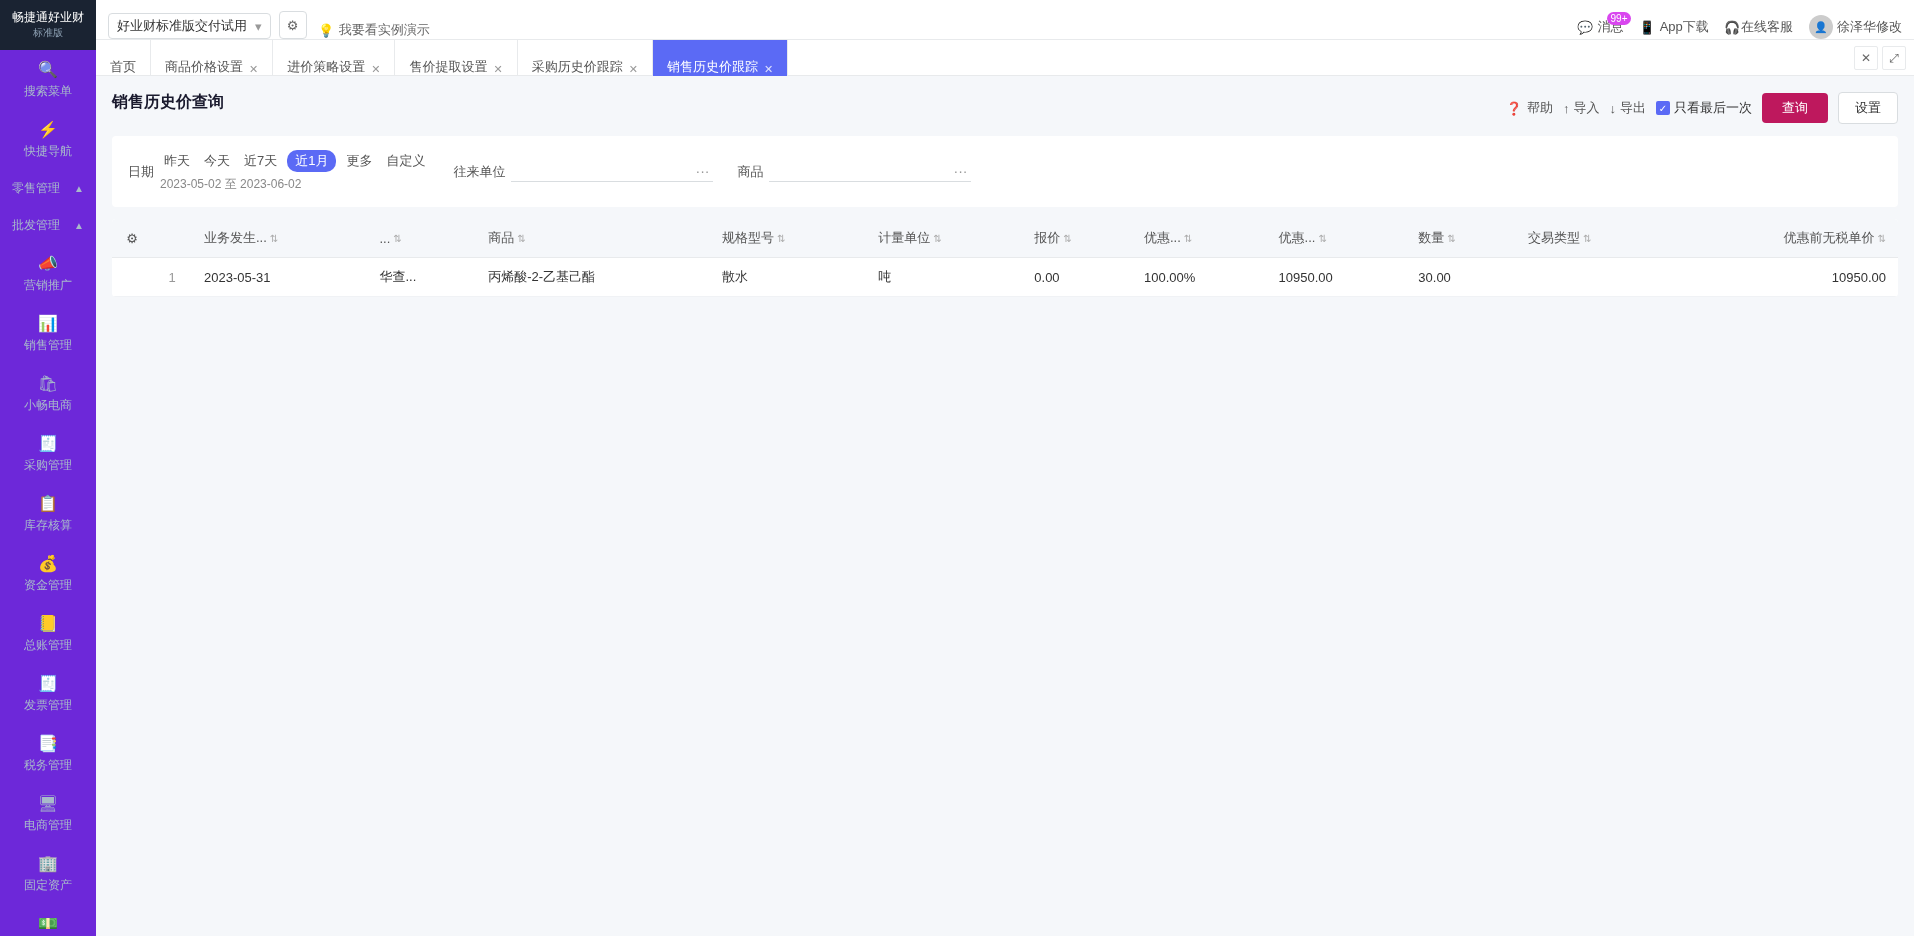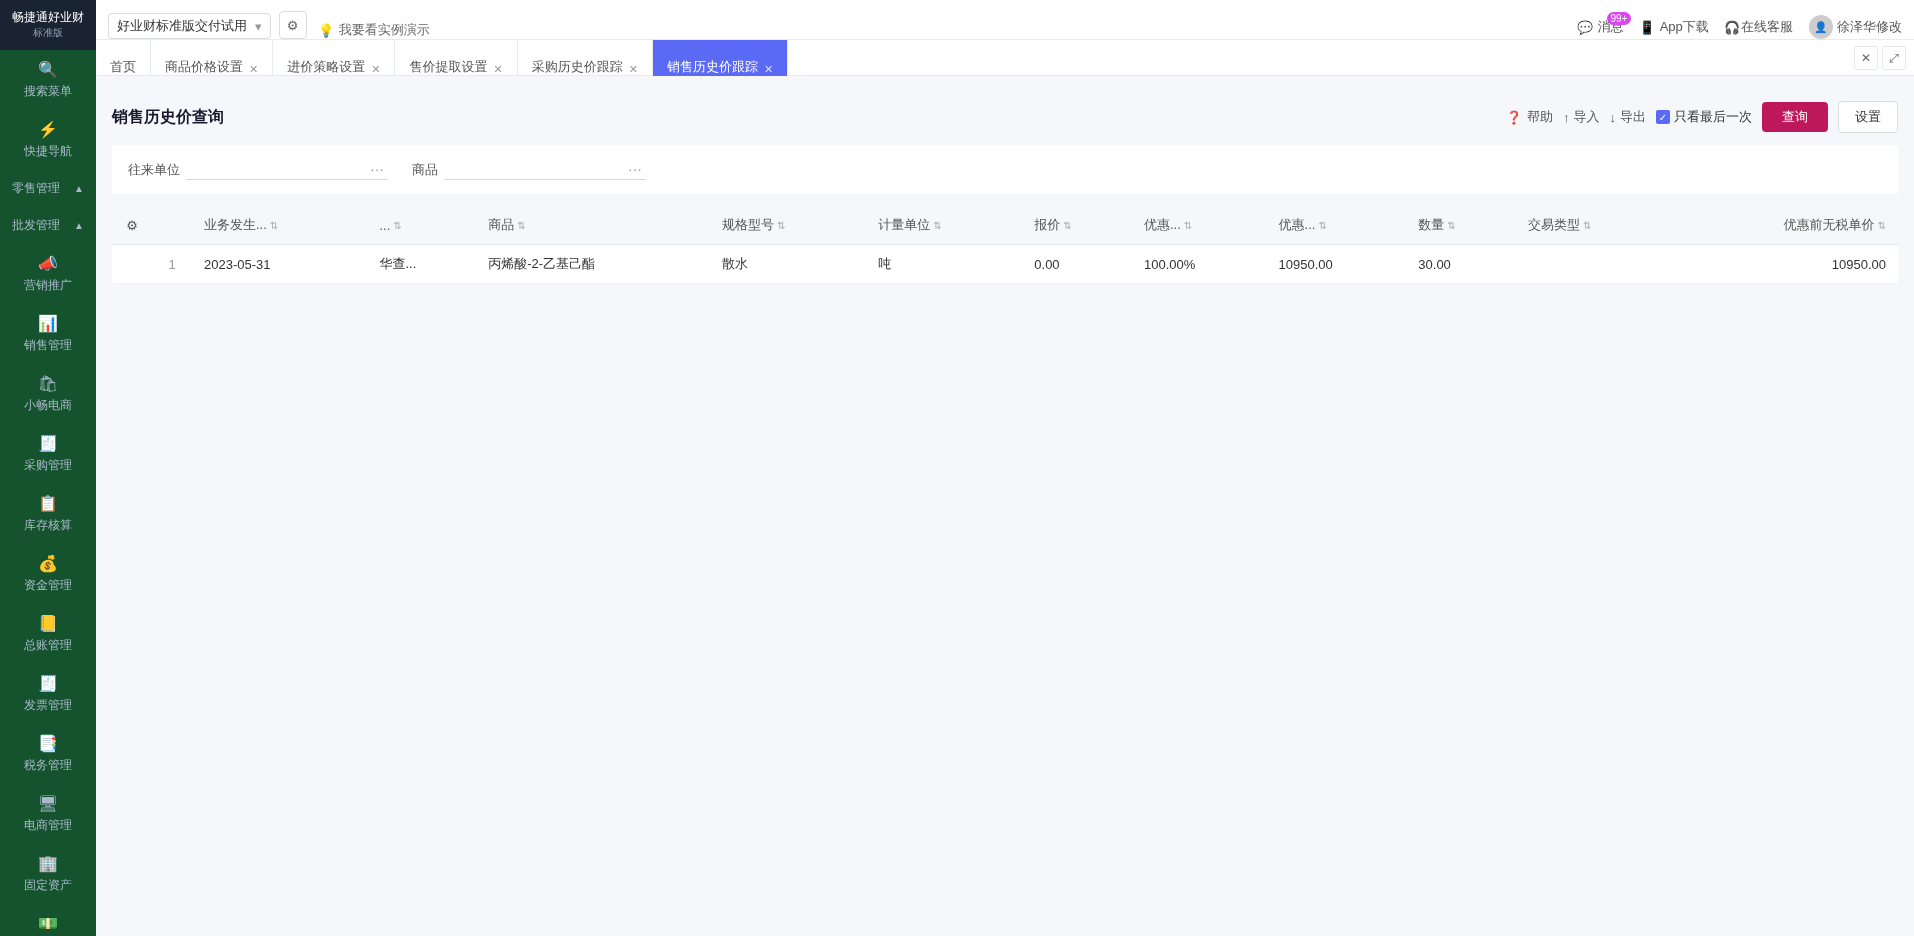--- a/index.html
+++ b/index.html
@@ -1,19 +1,19 @@
 <!DOCTYPE html>
 <html><head>
   <meta charset="utf-8">
   <style>
     * { box-sizing: border-box; margin: 0; padding: 0; }
     body { font-family: "Microsoft YaHei", "PingFang SC", Arial, sans-serif; font-size: 13px; background: #f0f2f5; color: #333; display: flex; height: 936px; overflow: hidden; }
 
     
-    .sidebar { width: 96px; background: #14532d; display: flex; flex-direction: column; height: 100%; flex-shrink: 0; }
+    .sidebar { width: 96px; background: #6d28d9; display: flex; flex-direction: column; height: 100%; flex-shrink: 0; }
     .sidebar-logo { padding: 10px 8px; background: #1a2332; display: flex; flex-direction: column; align-items: center; justify-content: center; height: 56px; }
     .sidebar-logo-text { color: #fff; font-size: 12px; line-height: 1.3; text-align: center; }
     .sidebar-logo-sub { color: #8da0b3; font-size: 10px; }
     .sidebar-nav-item { display: flex; flex-direction: column; align-items: center; padding: 10px 4px; color: #a8baca; cursor: pointer; font-size: 12px; text-align: center; }
     .sidebar-nav-item .nav-icon { font-size: 16px; margin-bottom: 4px; }
 
     
     .main-content { flex: 1; display: flex; flex-direction: column; overflow: hidden; background: #f5f7fa; }
 
     
@@ -32,21 +32,21 @@
     .tabbar { height: 36px; background: #fff; display: flex; align-items: center; border-bottom: 1px solid #e8eaec; flex-shrink: 0; padding: 0 0 0 0; }
     .tab { display: flex; align-items: flex-end; padding: 0 14px; height: 36px; font-size: 13px; color: #555; cursor: pointer; border-right: 1px solid #e8eaec; white-space: nowrap; flex-shrink: 0; }
     .tab.active { background: #5b6af5; color: #fff; }
     .tab .close-icon { margin-left: 6px; font-size: 11px; color: rgba(255,255,255,0.8); }
     .tab:not(.active) .close-icon { color: #999; }
     .tab-controls { margin-left: auto; display: flex; align-items: center; padding-right: 8px; gap: 4px; }
     .tab-control-btn { width: 24px; height: 24px; display: flex; align-items: center; justify-content: center; cursor: pointer; color: #666; border: 1px solid #e8eaec; border-radius: 2px; font-size: 12px; }
 
     
     .page-body { flex: 1; overflow-y: auto; padding: 16px; }
-    .page-header { display: flex; align-items: center; margin-bottom: 12px; margin-top: 9px; }
+    .page-header { display: flex; align-items: flex-start; margin-bottom: 12px; }
     .page-title { font-size: 16px; font-weight: bold; color: #1a1a2e; }
     .page-header-actions { margin-left: auto; display: flex; align-items: center; gap: 10px; }
     .page-header-action { display: flex; align-items: center; color: #555; font-size: 13px; cursor: pointer; gap: 4px; }
     .checkbox-label { display: flex; align-items: center; gap: 4px; font-size: 13px; color: #333; cursor: pointer; }
     .checkbox-blue { width: 14px; height: 14px; background: #5b6af5; border-radius: 2px; display: flex; align-items: center; justify-content: center; }
     .checkbox-blue::after { content: '✓'; color: #fff; font-size: 10px; }
     .btn-query { background: #be185d; color: #fff; border: none; border-radius: 4px; padding: 6px 20px; font-size: 13px; cursor: pointer; }
     .btn-settings { background: #fff; color: #333; border: 1px solid #d9dde0; border-radius: 4px; padding: 6px 16px; font-size: 13px; cursor: pointer; }
 
     
@@ -237,20 +237,34 @@
           <span>只看最后一次</span>
         </div>
         <button class="btn-query">查询</button>
         <button class="btn-settings">设置</button>
       </div>
     </div>
 
     <div class="filter-area">
       <div class="filter-row">
 
+        <div class="filter-item">
+          <span class="filter-label">日期</span>
+          <div style="display:flex;flex-direction:column;">
+            <div class="date-options">
+              <span class="date-opt">昨天</span>
+              <span class="date-opt">今天</span>
+              <span class="date-opt">近7天</span>
+              <span class="date-opt active">近1月</span>
+              <span class="date-opt">更多</span>
+              <span class="date-opt">自定义</span>
+            </div>
+            <div class="date-range">2023-05-02 至 2023-06-02</div>
+          </div>
+        </div>
 
         <div class="filter-item">
           <span class="filter-label">往来单位</span>
           <div class="filter-input-wrap">
             <input class="filter-input" placeholder="" style="">
             <span class="filter-dots">···</span>
           </div>
         </div>
 
         <div class="filter-item">

